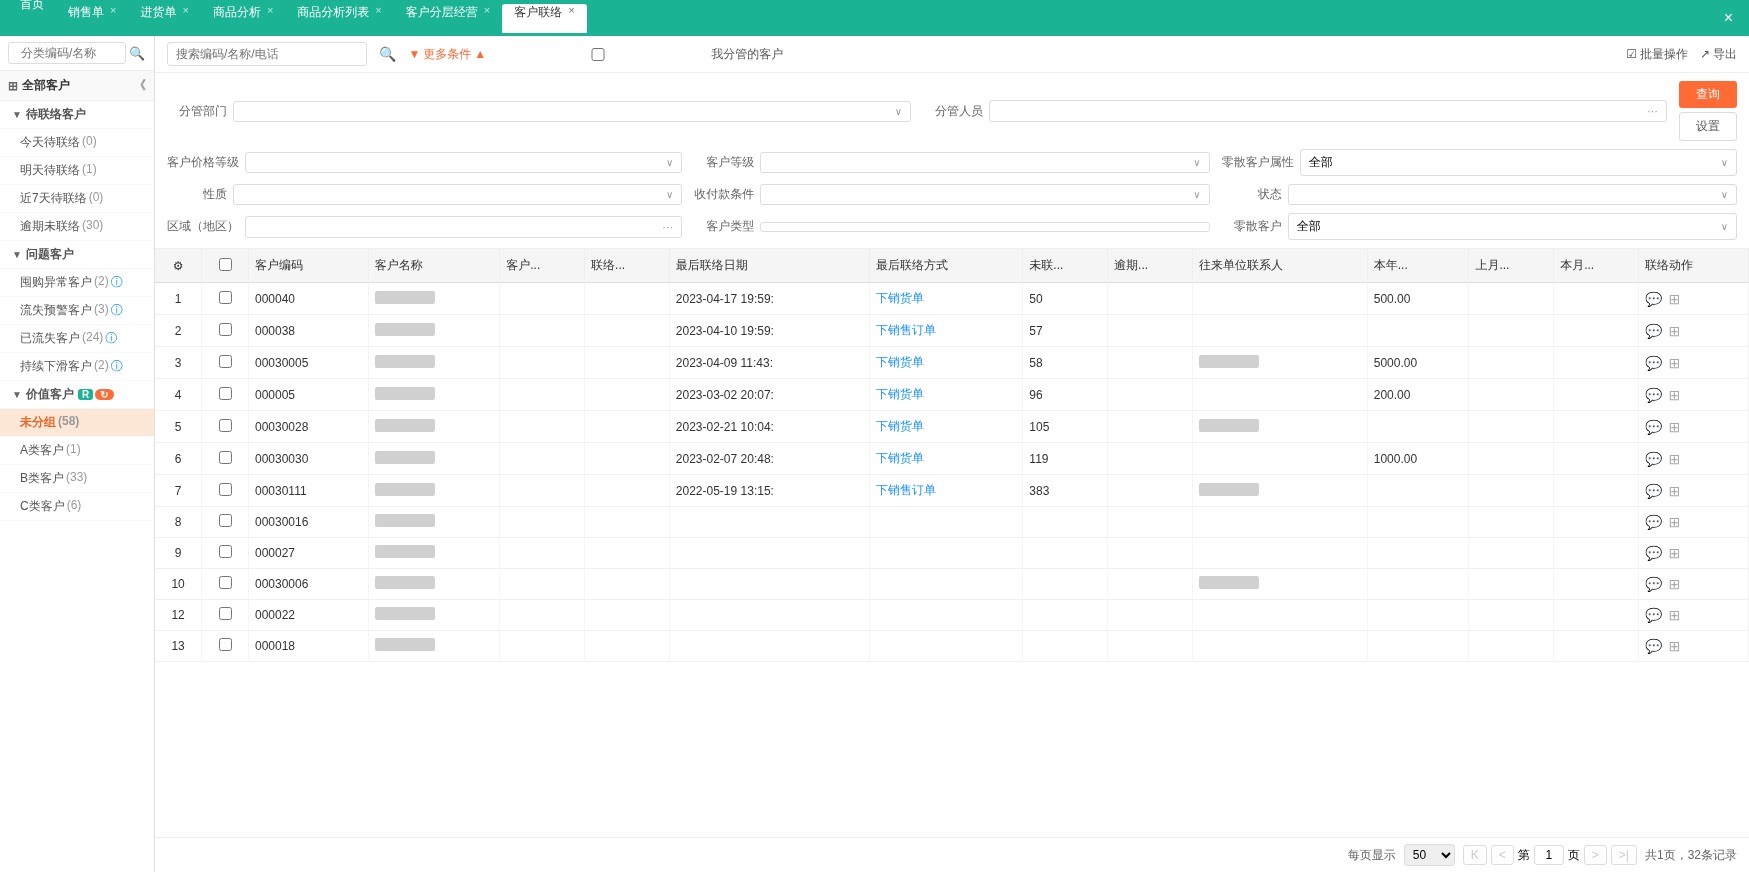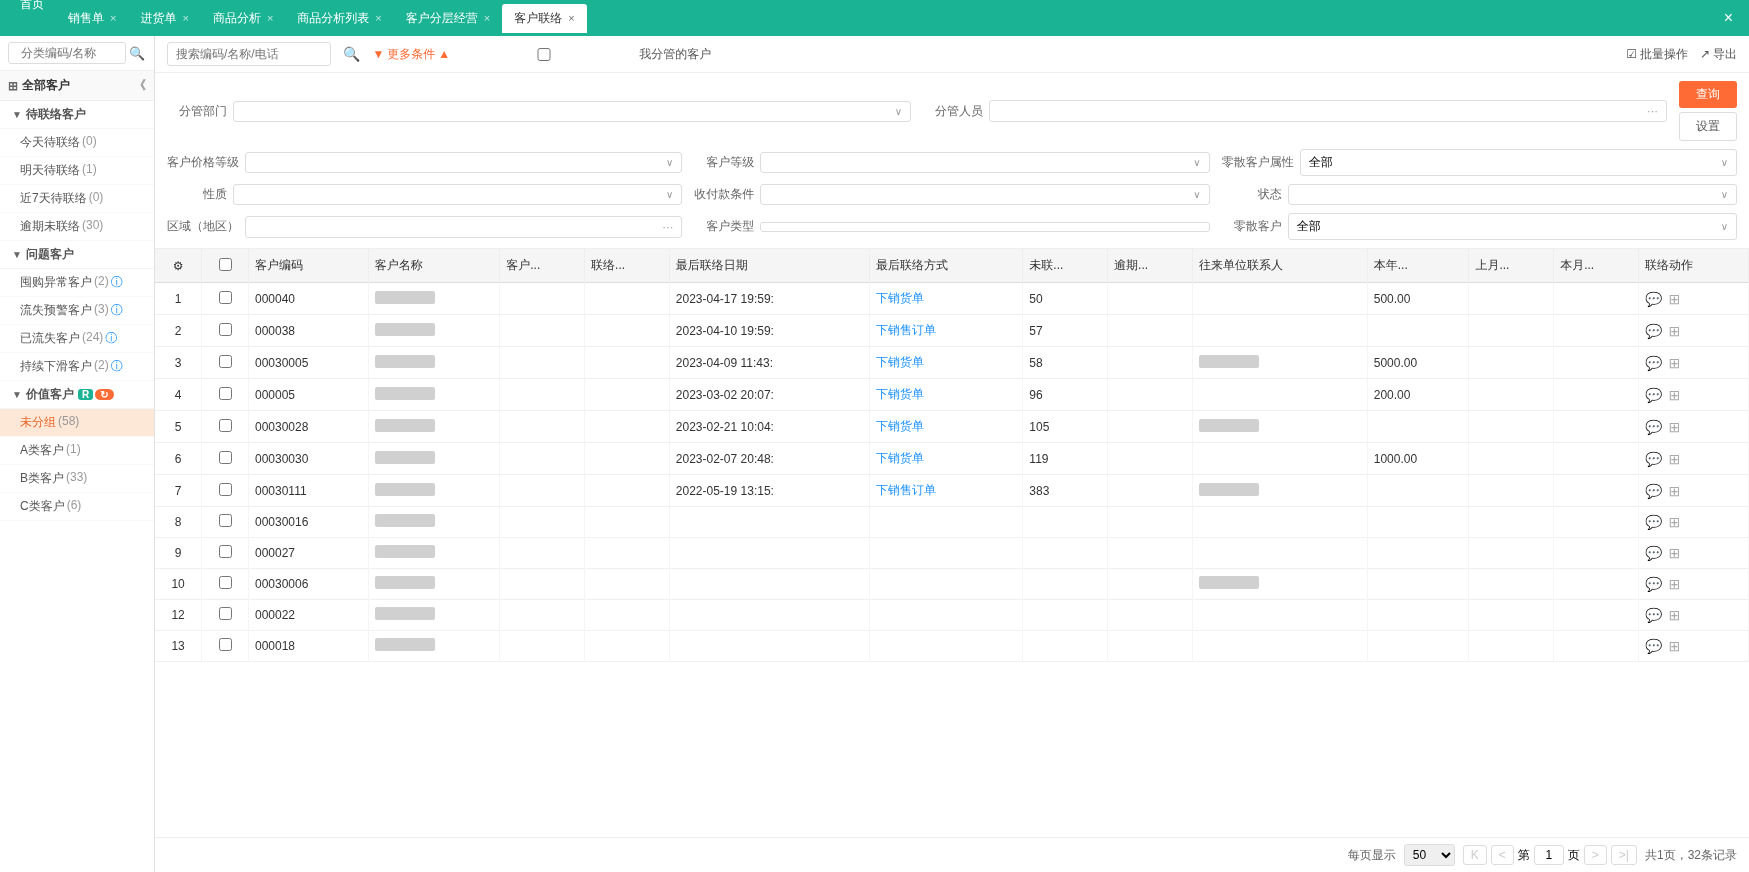--- a/index.html
+++ b/index.html
@@ -9,21 +9,20 @@
     .top-nav {
       display: flex;
       align-items: center;
       background: #1ab394;
       height: 36px;
       padding: 0 8px;
       color: white;
     }
     .top-nav .nav-tab {
       display: flex;
-      align-items: center;
       padding: 0 12px;
       height: 29px;
       cursor: pointer;
       color: white;
       font-size: 13px;
       white-space: nowrap;
     }
     .top-nav .nav-tab.active {
       background: white;
       color: #333;
@@ -107,21 +106,21 @@
     }
     .sidebar-group-title .triangle { margin-right: 4px; color: #666; font-size: 10px; }
     .sidebar-item {
       display: flex;
       align-items: flex-start;
       padding: 5px 8px 5px 20px;
       color: #555;
       cursor: pointer;
       border-bottom: 1px solid #f8f8f8;
     }
-    .sidebar-item.active { background: #fde8d8; color: #e8682a; font-weight: normal; }
+    .sidebar-item.active { background: #fde8d8; color: #e8682a; font-weight: bold; }
     .sidebar-item .count { color: #999; margin-left: 2px; }
 
     
     .content-area {
       flex: 1;
       display: flex;
       flex-direction: column;
       overflow: hidden;
     }
 
@@ -131,21 +130,21 @@
       padding: 6px 12px;
       border-bottom: 1px solid #eee;
       display: flex;
       align-items: center;
       gap: 12px;
     }
     .filter-bar input {
       border: 1px solid #ddd;
       border-radius: 3px;
       padding: 4px 8px;
-      width: 164px;
+      width: 200px;
       font-size: 12px;
       outline: none;
     }
     .filter-bar .search-btn {
       color: #ff6b35;
       cursor: pointer;
       font-size: 14px;
     }
     .filter-bar .more-conditions {
       color: #ff6b35;

